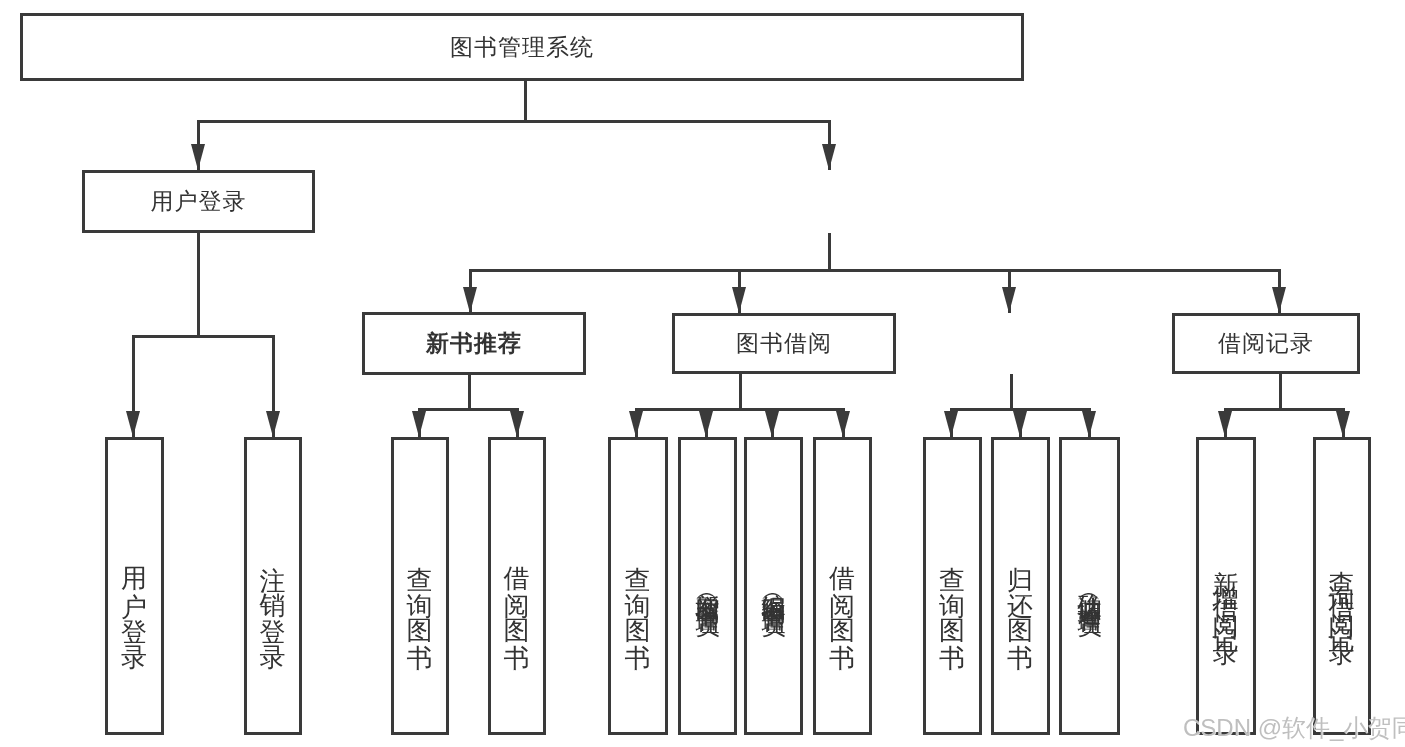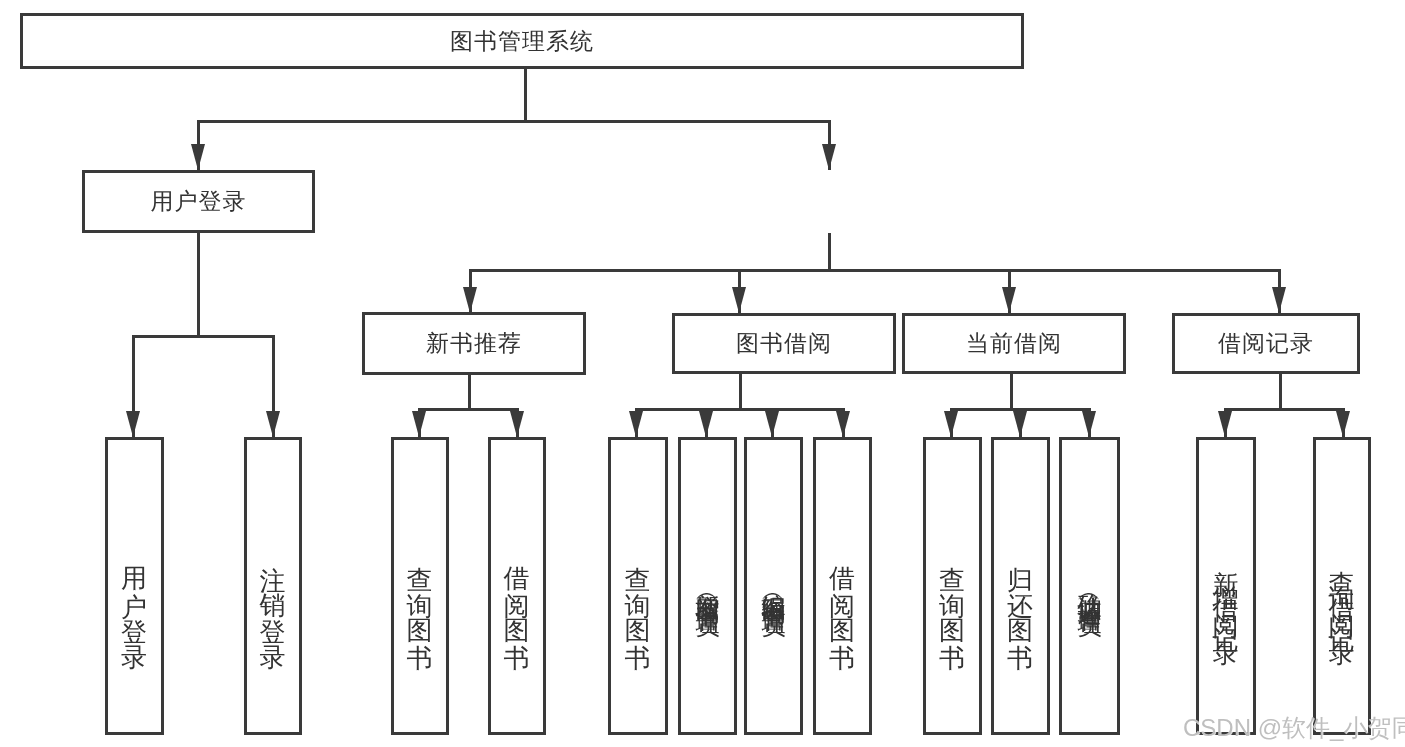--- a/index.html
+++ b/index.html
@@ -98,36 +98,33 @@
   <div class="arrow" style="left:1013px;top:411px;"></div>
   <div class="arrow" style="left:1082px;top:411px;"></div>
 
   <div class="ln v" style="left:1279px;top:374px;height:36px;"></div>
   <div class="ln h" style="left:1224px;top:408px;width:121px;"></div>
   <div class="ln v" style="left:1224px;top:408px;height:29px;"></div>
   <div class="ln v" style="left:1342px;top:408px;height:29px;"></div>
   <div class="arrow" style="left:1218px;top:411px;"></div>
   <div class="arrow" style="left:1336px;top:411px;"></div>
 
-  <div class="box" style="left:20px;top:13px;width:1004px;height:56px;">
+  <div class="box" style="left:20px;top:13px;width:1004px;height:68px;">
     <span class="hlabel">图书管理系统</span>
   </div>
 
   <div class="box" style="left:82px;top:170px;width:233px;height:63px;">
     <span class="hlabel">用户登录</span>
   </div>
 
-  <div class="box" style="left:362px;top:312px;width:224px;height:63px;">
+  <div class="box" style="left:362px;top:312px;width:224px;height:63px;font-weight:bold;">
     <span class="hlabel">新书推荐</span>
   </div>
   <div class="box" style="left:632px;top:313px;width:224px;height:61px;margin-left:40px;">
     <span class="hlabel">图书借阅</span>
-  </div>
-  <div class="box" style="left:902px;top:313px;width:224px;height:61px;">
-    <span class="hlabel">当前借阅</span>
   </div>
   <div class="box" style="left:1172px;top:313px;width:188px;height:61px;">
     <span class="hlabel">借阅记录</span>
   </div>
 
   <div class="box leaf" style="left:105px;top:437px;width:59px;">
     <span class="vlabel ls4">用户登录</span>
   </div>
   <div class="box leaf" style="left:244px;top:437px;width:58px;">
     <span class="vlabel ls4">注销登录</span>

